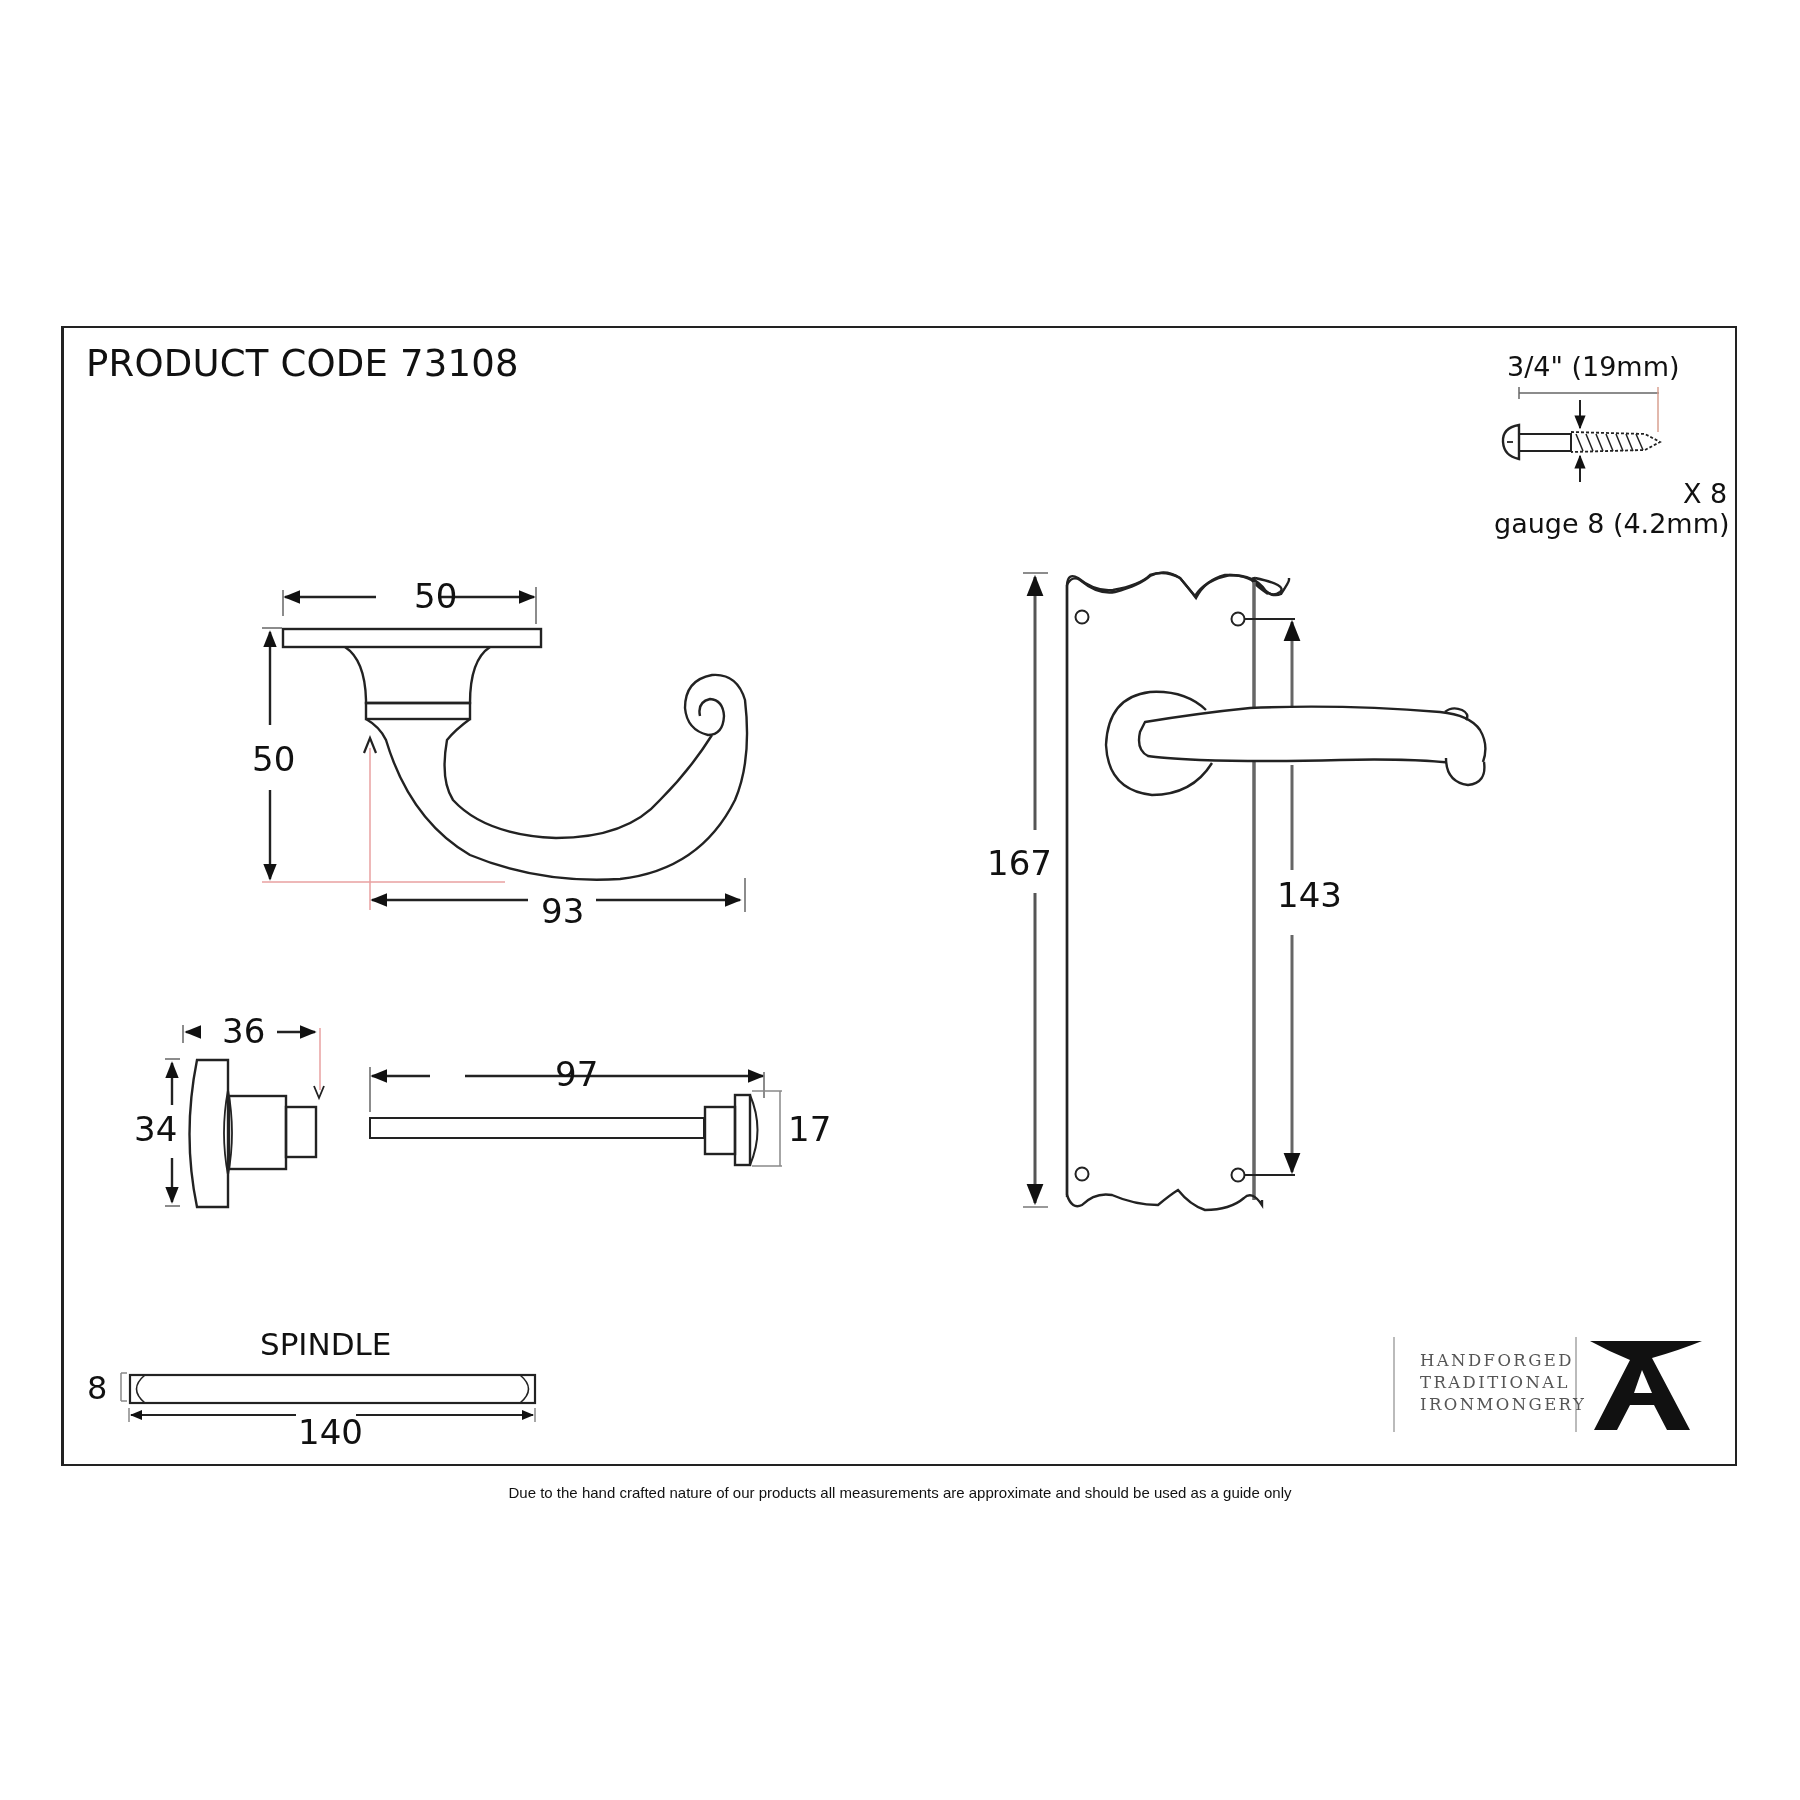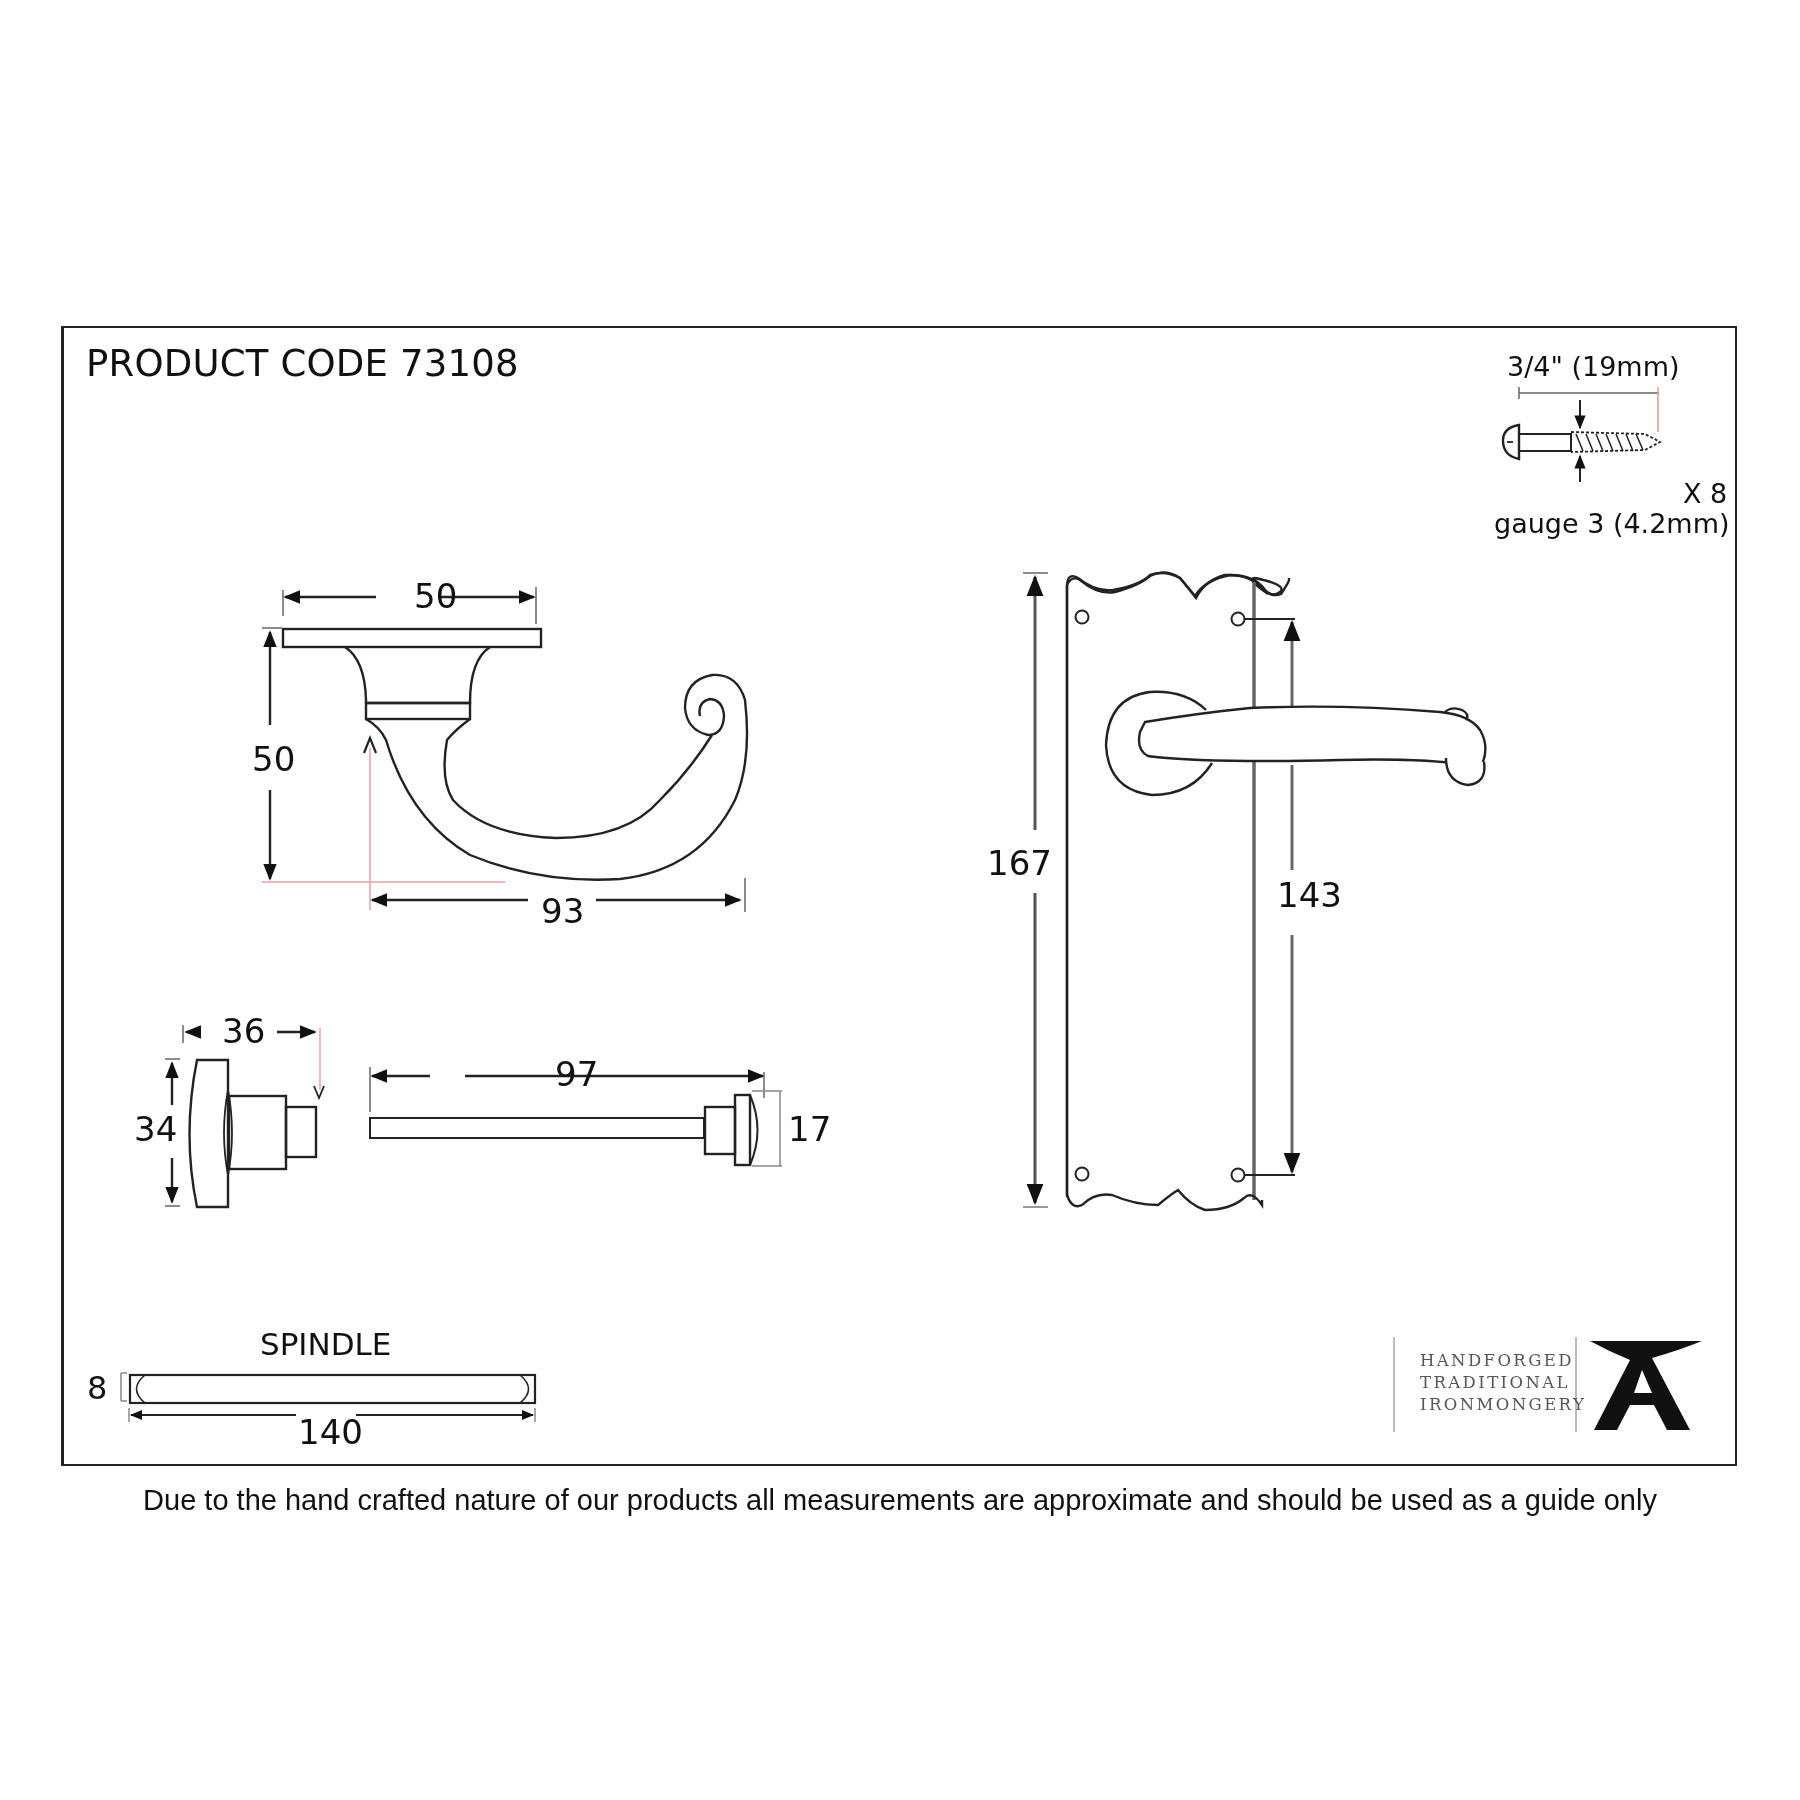--- a/index.html
+++ b/index.html
@@ -5,21 +5,21 @@
   html, body { margin: 0; padding: 0; background: #ffffff; }
   body { width: 1800px; height: 1800px; position: relative; overflow: hidden;
          font-family: "DejaVu Sans", "Liberation Sans", sans-serif; color: #111; }
   .frame { position: absolute; left: 61px; top: 326px; width: 1676px; height: 1140px;
            border: 2px solid #222; border-left-width: 3px; box-sizing: border-box; background: #fff; }
   .title { position: absolute; left: 86px; top: 342px; font-size: 37px; letter-spacing: 0.2px;
            font-family: "DejaVu Sans", sans-serif; color: #111; }
   .lbl { position: absolute; font-size: 34px; color: #111; font-family: "DejaVu Sans", sans-serif; line-height: 1; }
   .lbl-sm { position: absolute; font-size: 27px; color: #111; font-family: "DejaVu Sans", sans-serif; line-height: 1; }
   .disclaimer { position: absolute; left: 0; width: 1800px; top: 1484px; text-align: center;
-                font-family: "Liberation Sans", sans-serif; font-size: 29px; color: #111; }
+                font-family: "Liberation Sans", sans-serif; font-size: 15px; color: #111; }
   .brand-text { position: absolute; left: 1408px; top: 1350px; font-family: "DejaVu Serif", serif;
                 font-size: 16.5px; letter-spacing: 2.4px; color: #555; line-height: 22px; text-align: center; width: 150px; margin-left: 12px; }
   .brand-div { position: absolute; width: 2px; background: #bbb; }
   svg.overlay { position: absolute; left: 0; top: 0; }
 </style>
 </head>
 <body>
 
 <div class="frame"></div>
 
@@ -154,21 +154,21 @@
   </g>
 
   <g fill="#111">
     <path d="M1590,1341 L1702,1341 Q1680,1350 1652,1358 L1690,1430 L1667,1430 L1654,1405 L1630,1405 L1617,1430 L1594,1430 L1630,1360 Q1610,1352 1590,1341 Z"></path>
     <path d="M1642,1370 L1652,1393 L1634,1393 Z" fill="#fff"></path>
   </g>
 </svg>
 
 <div class="lbl-sm" style="left:1507px; top:353px;">3/4" (19mm)</div>
 <div class="lbl-sm" style="left:1683px; top:432px;margin-top:48px;">X 8</div>
-<div class="lbl-sm" style="left:1494px; top:510px;">gauge 3 (4.2mm)</div>
+<div class="lbl-sm" style="left:1494px; top:510px;">gauge 8 (4.2mm)</div>
 
 <div class="lbl" style="left:386px; top:579px;margin-left:28px;">50</div>
 <div class="lbl" style="left:252px; top:742px;">50</div>
 <div class="lbl" style="left:541px; top:894px;">93</div>
 
 <div class="lbl" style="left:987px; top:846px;">167</div>
 <div class="lbl" style="left:1277px; top:878px;">143</div>
 
 <div class="lbl" style="left:222px; top:1014px;">36</div>
 <div class="lbl" style="left:134px; top:1112px;">34</div>

